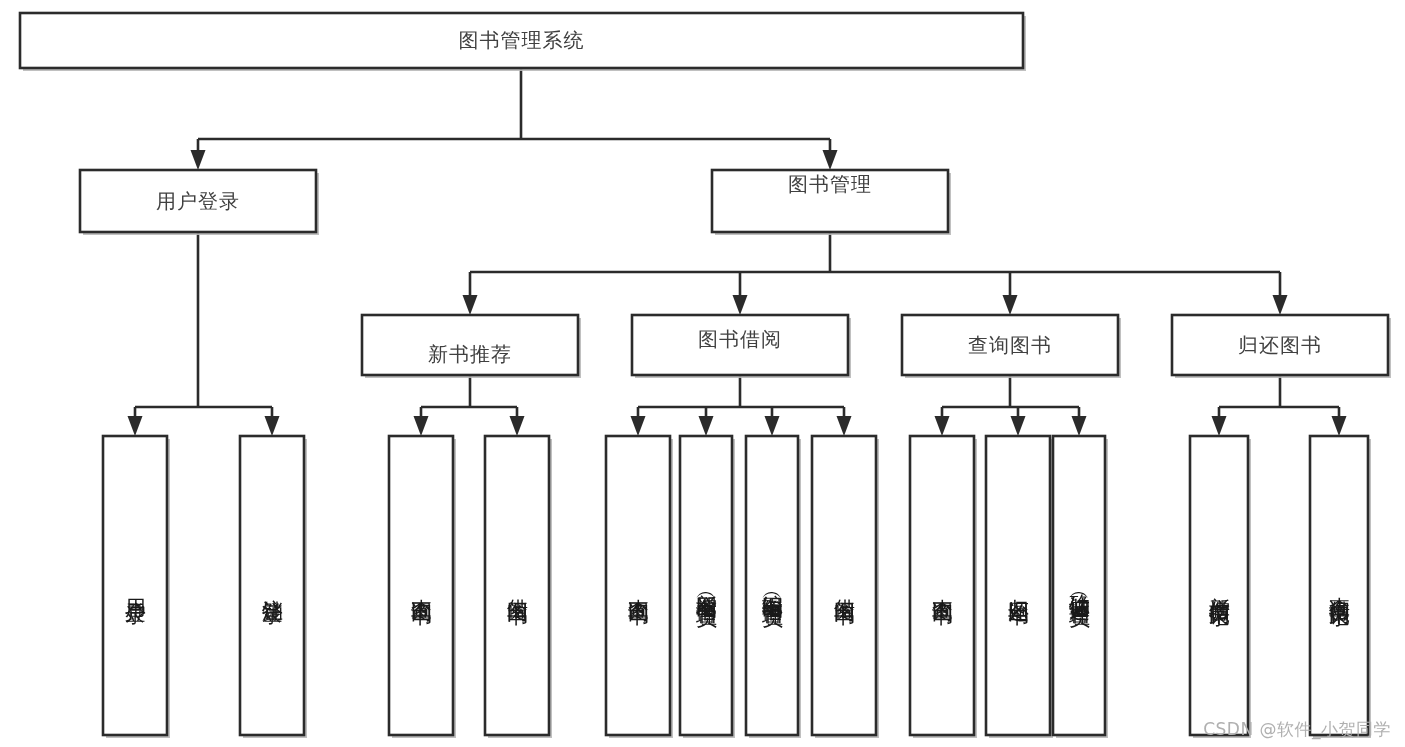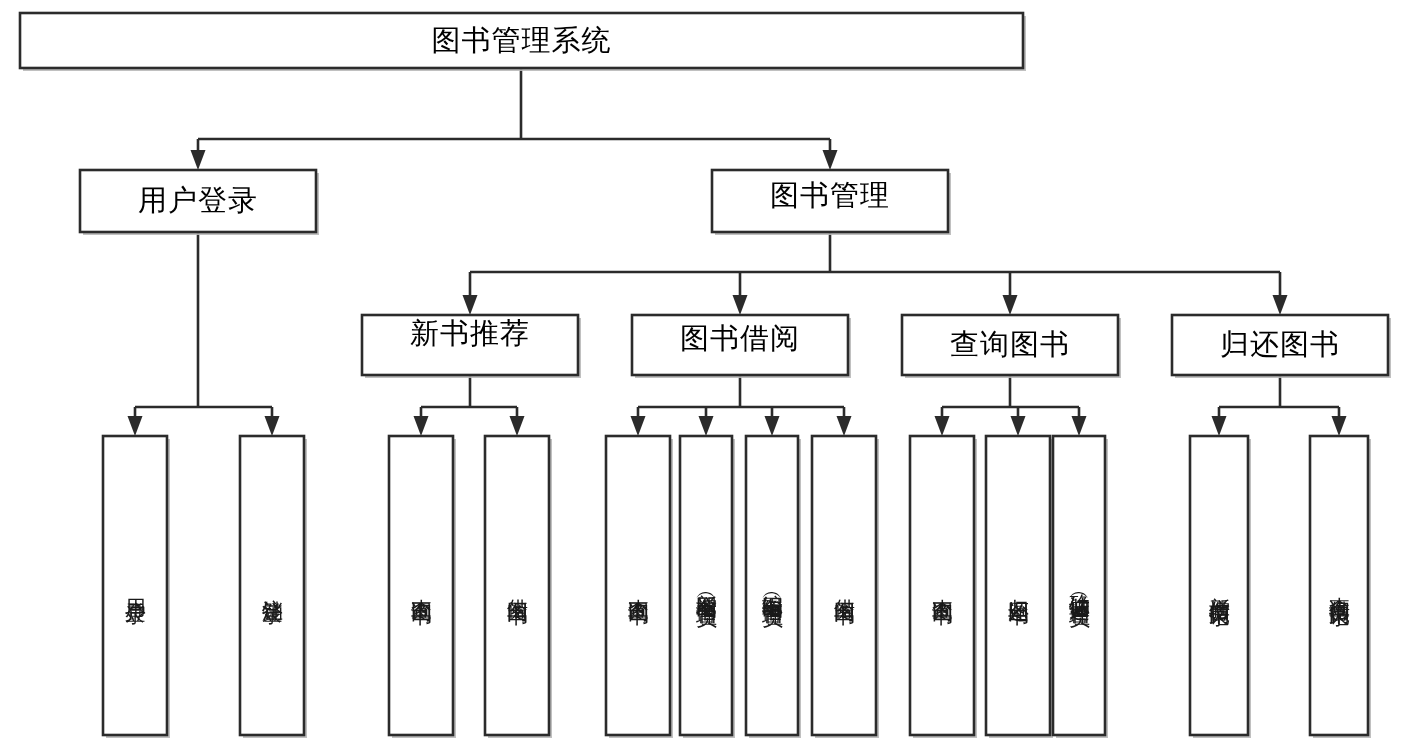--- a/index.html
+++ b/index.html
@@ -80,22 +80,22 @@
   .htext-box {
     position: absolute;
     display: flex;
     align-items: center;
     justify-content: center;
     box-sizing: border-box;
     pointer-events: none;
   }
   .htext {
     font-family: "DejaVu Sans", "Liberation Sans", sans-serif;
-    font-size: 29px;
-    color: #000000;
+    font-size: 20px;
+    color: #404040;
     white-space: nowrap;
     letter-spacing: 1px;
   }
 </style>
 </head>
 <body>
 
 <div id="diagram-root">
   <svg class="diagram-canvas" viewBox="0 0 1405 747" xmlns="http://www.w3.org/2000/svg">
     <g id="connector-layer">
@@ -209,24 +209,24 @@
         <rect x="1310" y="436" width="58" height="299" class="node-rect"></rect>
       </g>
   </svg>
   <div id="label-layer">
       <div class="htext-box" style="left: 20px; top: 13px; width: 1003px; height: 55px;">
         <span class="htext">图书管理系统</span>
       </div>
       <div class="htext-box" style="left: 80px; top: 170px; width: 236px; height: 62px;">
         <span class="htext">用户登录</span>
       </div>
-      <div class="htext-box" style="left: 712px; top: 170px; width: 236px; height: 52px;">
+      <div class="htext-box" style="left: 712px; top: 158px; width: 236px; height: 52px;">
         <span class="htext">图书管理</span>
       </div>
-      <div class="htext-box" style="left: 362px; top: 299px; width: 216px; height: 70px;">
+      <div class="htext-box" style="left: 362px; top: 319px; width: 216px; height: 70px;">
         <span class="htext">新书推荐</span>
       </div>
       <div class="htext-box" style="left: 632px; top: 315px; width: 216px; height: 48px;">
         <span class="htext">图书借阅</span>
       </div>
       <div class="htext-box" style="left: 902px; top: 315px; width: 216px; height: 60px;">
         <span class="htext">查询图书</span>
       </div>
       <div class="htext-box" style="left: 1172px; top: 315px; width: 216px; height: 60px;">
         <span class="htext">归还图书</span>
@@ -264,13 +264,14 @@
       <div class="vtext-box" style="left: 1053px; top: 436px; width: 52px; height: 299px;">
         <span class="vtext">确认归还（管理员）</span>
       </div>
       <div class="vtext-box" style="left: 1190px; top: 436px; width: 58px; height: 299px;">
         <span class="vtext">新增借阅记录</span>
       </div>
       <div class="vtext-box" style="left: 1310px; top: 436px; width: 58px; height: 299px;">
         <span class="vtext">查询借阅记录</span>
       </div>
     </div>
+  <div class="watermark">CSDN @软件_小贺同学</div>
 </div>
 
 </body></html>

